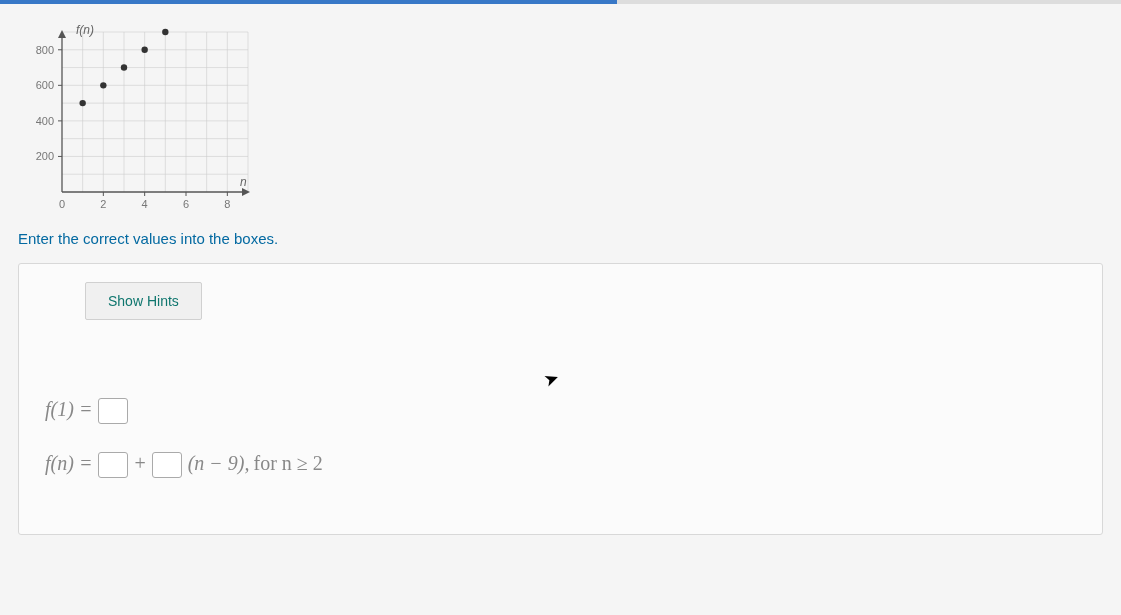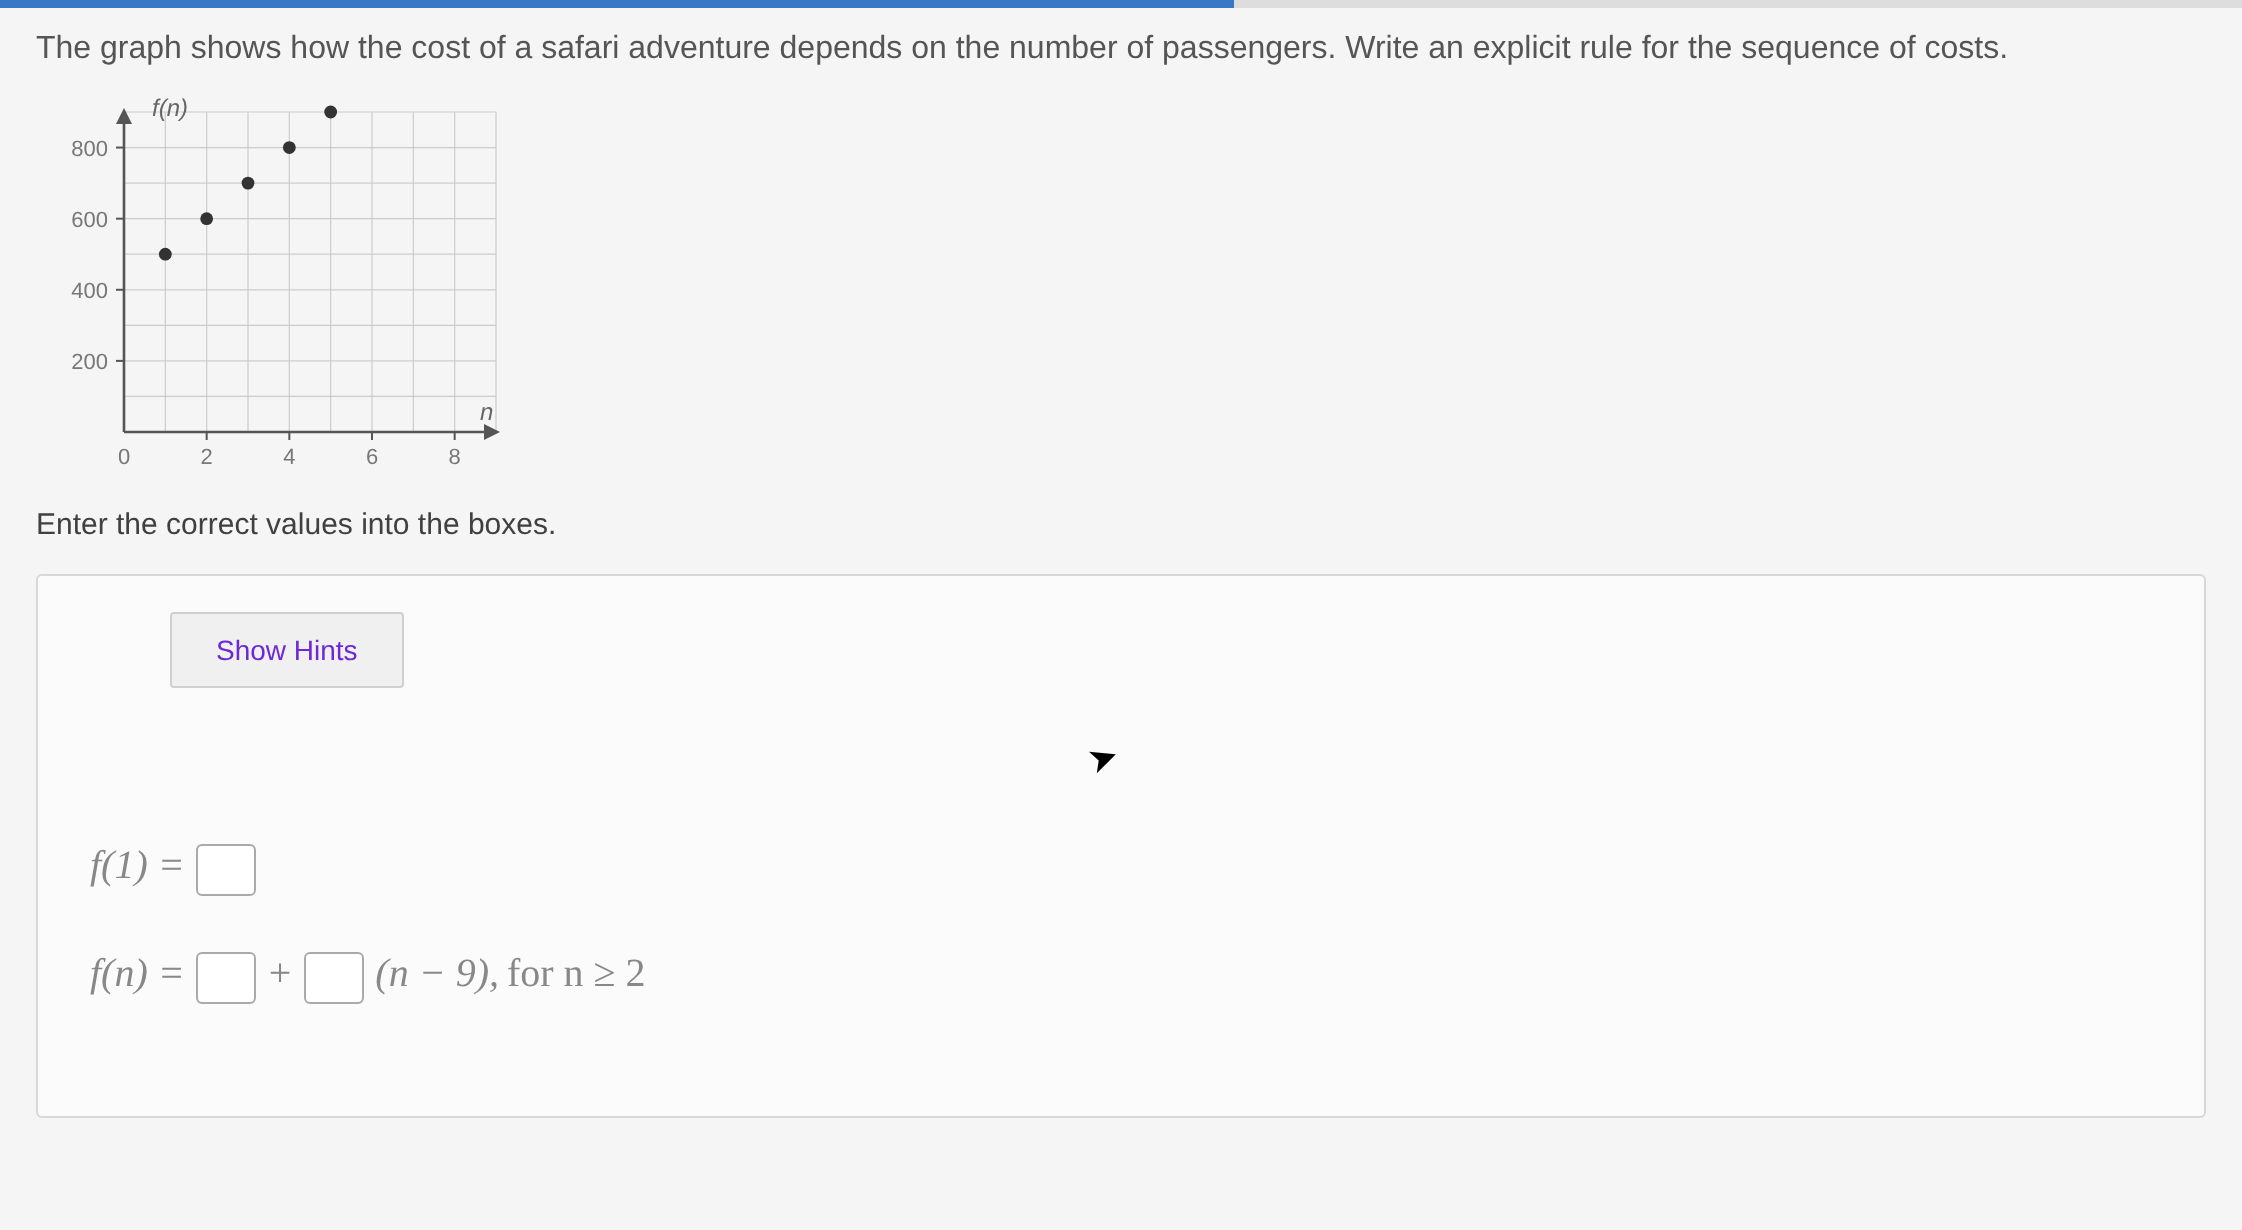--- a/index.html
+++ b/index.html
@@ -10,35 +10,35 @@
     width: 1121px;
     height: 615px;
     overflow: hidden;
   }
   .progress-bar { height: 4px; background: #ddd; }
   .progress-fill { height: 100%; width: 55%; background: #3878c7; }
   .content { padding: 10px 18px; }
   .question-text { font-size: 16px; color: #555; margin-bottom: 8px; line-height: 1.4; }
   .chart-area { margin: 6px 0 10px 0; }
   .chart-svg { display: block; }
-  .instruction { font-size: 15px; color: #404040; margin: 8px 0 16px 0; }
+  .instruction { font-size: 15px; color: #0369a1; margin: 8px 0 16px 0; }
   .answer-panel {
     border: 1px solid #d8d8d8;
     border-radius: 3px;
     padding: 18px 18px 28px 18px;
     background: #fbfbfb;
   }
   .hints-btn {
     display: inline-block;
     padding: 10px 22px;
     background: #f0f0f0;
     border: 1px solid #d0d0d0;
     border-radius: 2px;
     font-size: 14px;
-    color: #6d28d9;
+    color: #0f766e;
     cursor: pointer;
     margin-left: 48px;
     margin-bottom: 60px;
   }
   .eq-row {
     font-family: "Times New Roman", serif;
     font-style: italic;
     font-size: 20px;
     color: #888;
     margin: 18px 0 28px 8px;
@@ -66,21 +66,20 @@
   .tick-lbl { font-family: Arial; font-size: 11px; fill: #777; }
 </style>
 </head>
 <body>
 
 <div class="progress-bar">
   <div class="progress-fill"></div>
 </div>
 
 <div class="content">
-  <p class="question-text">The graph shows how the cost of a safari adventure depends on the number of passengers. Write an explicit rule for the sequence of costs.</p>
 
   <div class="chart-area">
     <svg class="chart-svg" width="250" height="200">
       <g id="chart-g">
           <line x1="64.66666666666666" y1="12" x2="64.66666666666666" y2="172" stroke="#ccc" stroke-width="0.6"></line>
           <line x1="85.33333333333333" y1="12" x2="85.33333333333333" y2="172" stroke="#ccc" stroke-width="0.6"></line>
           <line x1="106" y1="12" x2="106" y2="172" stroke="#ccc" stroke-width="0.6"></line>
           <line x1="126.66666666666666" y1="12" x2="126.66666666666666" y2="172" stroke="#ccc" stroke-width="0.6"></line>
           <line x1="147.33333333333334" y1="12" x2="147.33333333333334" y2="172" stroke="#ccc" stroke-width="0.6"></line>
           <line x1="168" y1="12" x2="168" y2="172" stroke="#ccc" stroke-width="0.6"></line>

